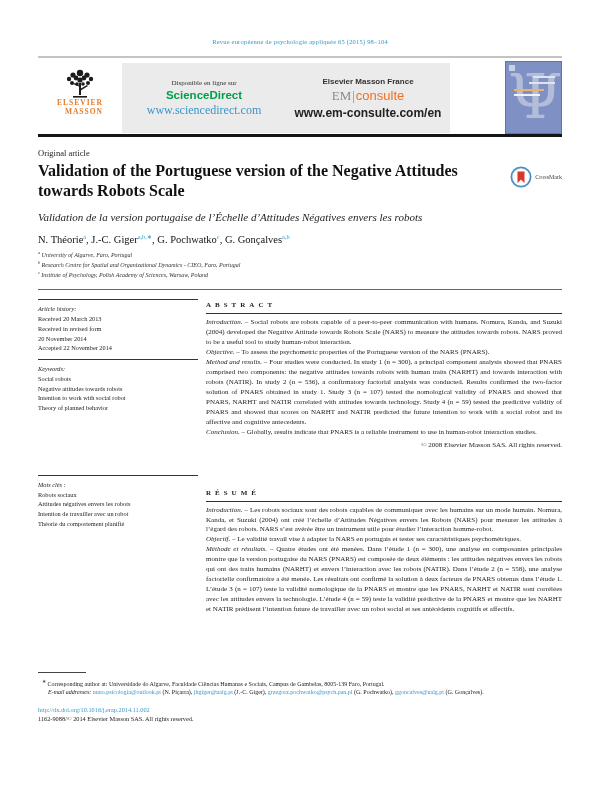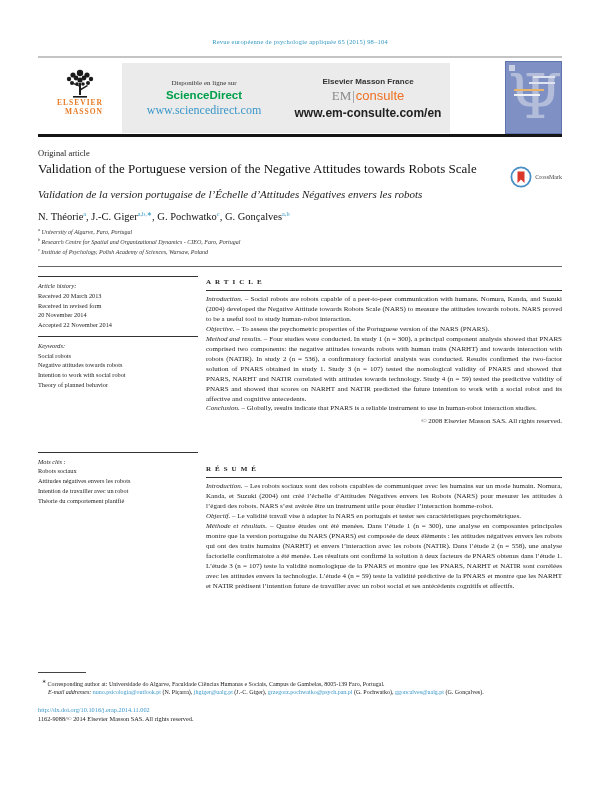--- a/index.html
+++ b/index.html
@@ -46,21 +46,21 @@
   .cover-line { position:absolute; height:2px; }
   .cl1 { right:6px; top:14px; width:22px; background:#dfe4f0; }
   .cl2 { right:6px; top:20px; width:26px; background:#dfe4f0; }
   .cl3 { left:8px; top:27px; width:30px; background:#e8b46a; }
   .cl4 { left:8px; top:32px; width:26px; background:#f0f2f8; }
   .thick-rule { height:3px; background:#151515; }
 
   
   .title-area { position:relative; margin-top:11px; }
   .article-type { font-size:8.5px; color:#222; }
-  .title { margin-top:3px; font-size:13px; font-weight:400; line-height:1.22; width:472px; color:#111; }
+  .title { margin-top:3px; font-size:16px; font-weight:700; line-height:1.22; width:472px; color:#111; }
   .crossmark { position:absolute; right:0; top:18px; display:flex; align-items:center; gap:3px; cursor:pointer; }
   .crossmark-label { font-size:6px; color:#444; }
   .title-fr { margin-top:10px; font-style:italic; font-size:11px; line-height:1.3; width:480px; color:#222; }
   .authors { margin-top:10px; font-size:10.5px; color:#111; }
   sup.blue { color:#3599c2; font-size:60%; vertical-align:super; line-height:0; }
   .affils { margin-top:5px; font-size:6px; font-style:italic; line-height:1.5; color:#333; }
   .affils sup { font-size:70%; }
   .full-rule { margin-top:9px; border-top:1px solid #666; }
 
   
@@ -205,21 +205,21 @@
             <div class="info-label">Mots clés :</div>
             <div>Robots sociaux</div>
             <div>Attitudes négatives envers les robots</div>
             <div>Intention de travailler avec un robot</div>
             <div>Théorie du comportement planifié</div>
           </div>
         </div>
       </div>
 
       <div class="col-right">
-        <div class="col-heading">ARTICLE</div>
+        <div class="col-heading">ABSTRACT</div>
         <div class="rule"></div>
         <div class="abstract-text">
           <p><span class="sec-label">Introduction. – </span><span>Social robots are robots capable of a peer-to-peer communication with humans. Nomura, Kanda, and Suzuki (2004) developed the Negative Attitude towards Robots Scale (NARS) to measure the attitudes towards robots. NARS proved to be a useful tool to study human-robot interaction.</span></p>
           <p><span class="sec-label">Objective. – </span><span>To assess the psychometric properties of the Portuguese version of the NARS (PNARS).</span></p>
           <p><span class="sec-label">Method and results. – </span><span>Four studies were conducted. In study 1 (n = 300), a principal component analysis showed that PNARS comprised two components: the negative attitudes towards robots with human traits (NARHT) and towards interaction with robots (NATIR). In study 2 (n = 536), a confirmatory factorial analysis was conducted. Results confirmed the two-factor solution of PNARS obtained in study 1. Study 3 (n = 107) tested the nomological validity of PNARS and showed that PNARS, NARHT and NATIR correlated with attitudes towards technology. Study 4 (n = 59) tested the predictive validity of PNARS and showed that scores on NARHT and NATIR predicted the future intention to work with a social robot and its affective and cognitive antecedents.</span></p>
           <p><span class="sec-label">Conclusion. – </span><span>Globally, results indicate that PNARS is a reliable instrument to use in human-robot interaction studies.</span></p>
         </div>
         <div class="copyright">© 2008 Elsevier Masson SAS. All rights reserved.</div>
 
         <div class="resume-block">

